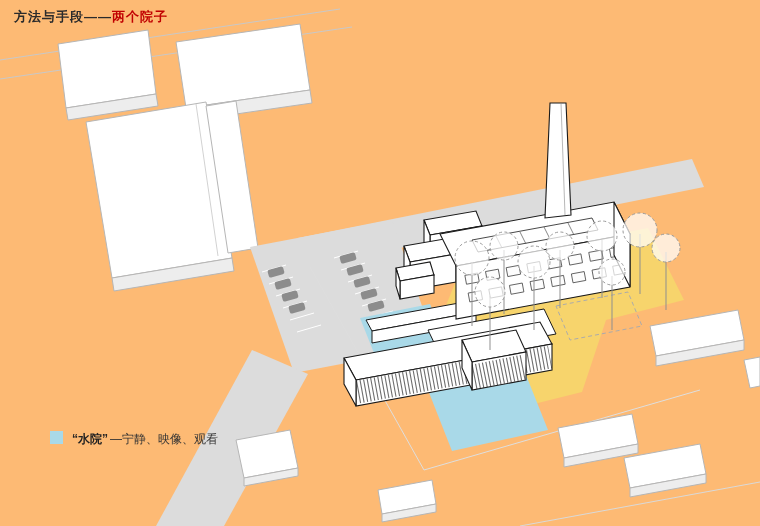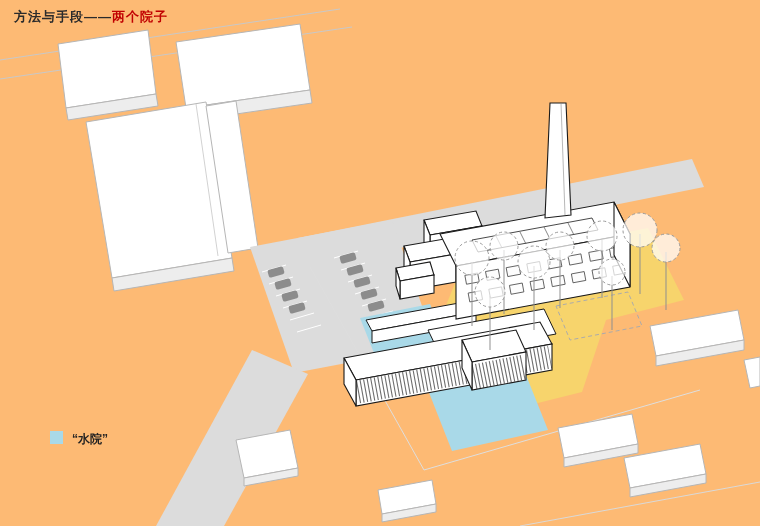--- a/index.html
+++ b/index.html
@@ -200,16 +200,17 @@
   <div class="header">
     <span>方法与手段</span><span class="dash">——</span><span class="hl">两个院子</span>
   </div>
 
   <div class="legend">
     <div class="legend-row">
       <svg width="13" height="13">
         <rect x="0" y="0" width="13" height="13" fill="#a9d9e8"></rect>
       </svg>
       <span class="term">“水院”</span>
+      <span class="desc">—宁静、映像、观看</span>
     </div>
   </div>
 
 </div>
 
 </body></html>

